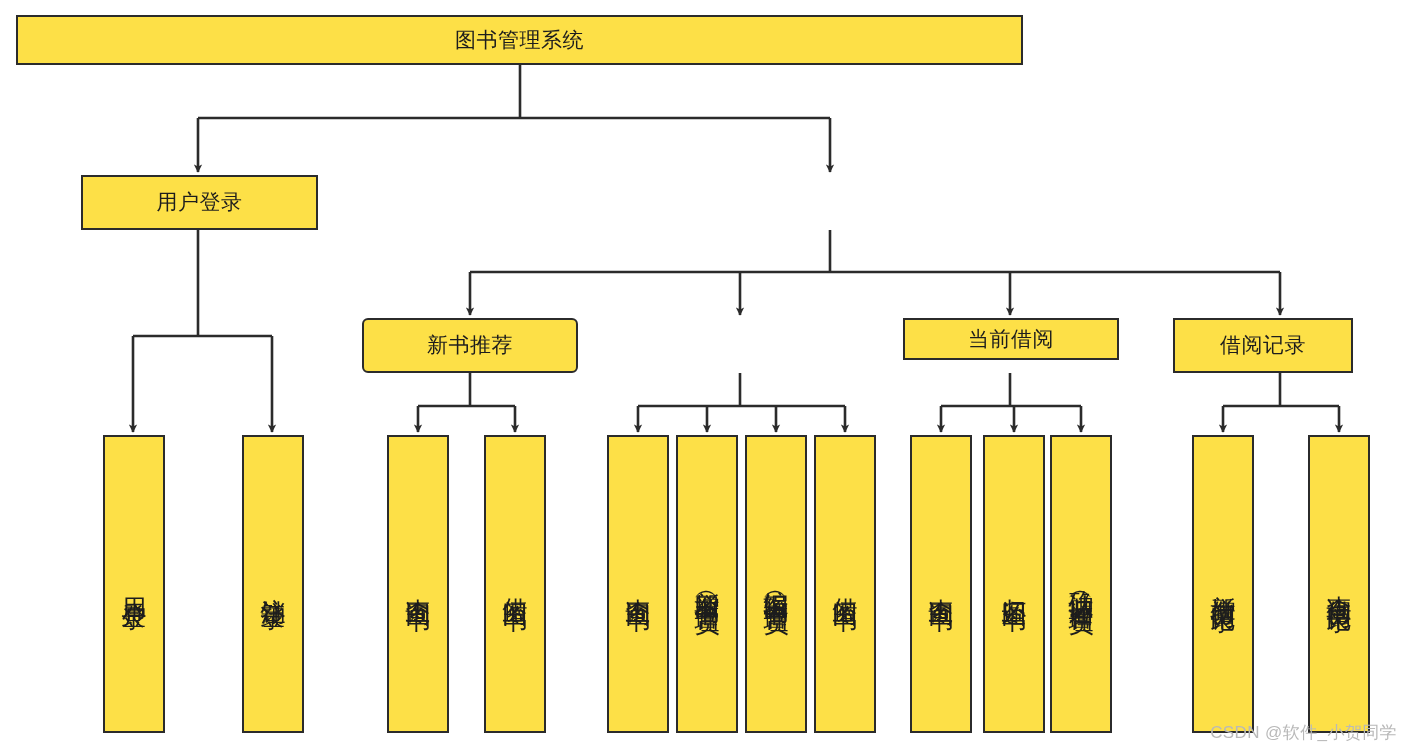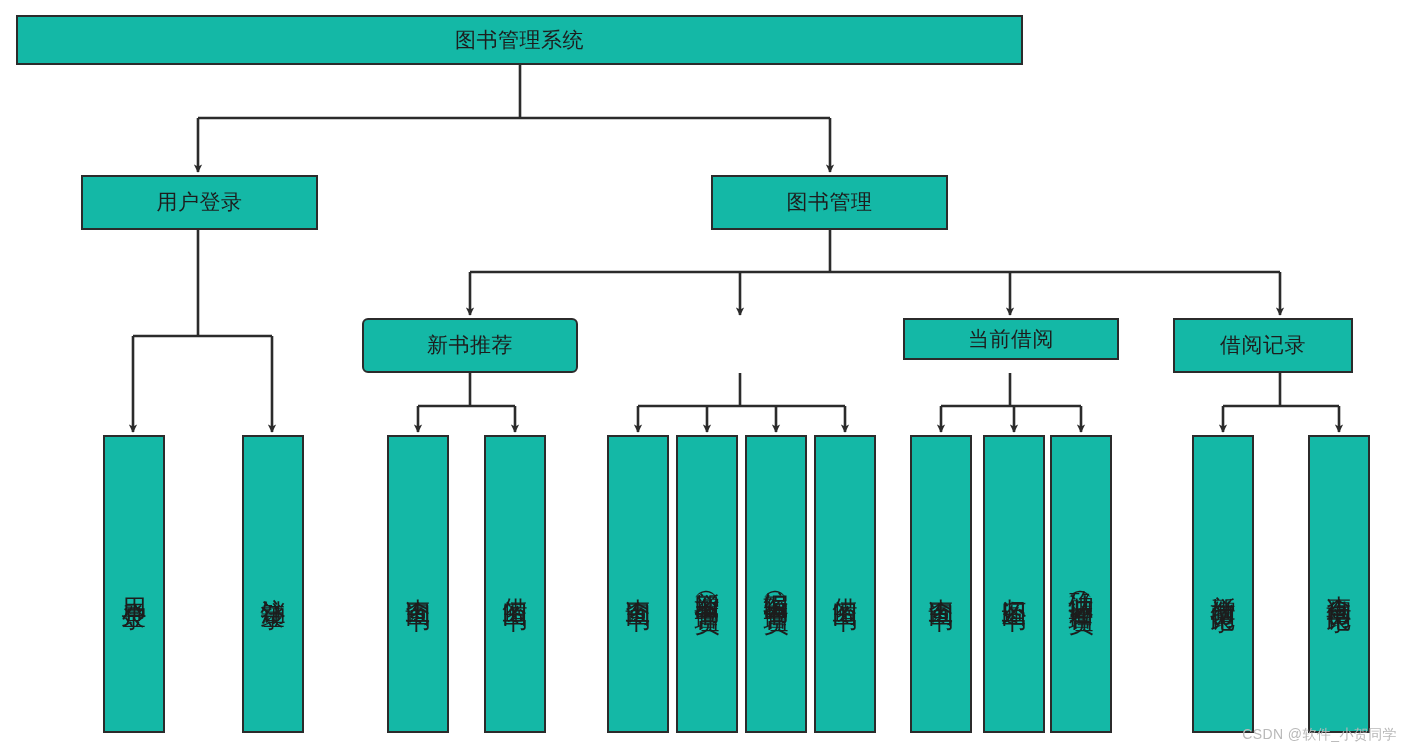--- a/index.html
+++ b/index.html
@@ -18,21 +18,21 @@
   #edges{
     position:absolute;
     left:0; top:0;
     width:1405px;
     height:747px;
     pointer-events:none;
   }
   .node{
     position:absolute;
     box-sizing:border-box;
-    background:#14b8a6;
+    background:#fde047;
     border:2.5px solid #2b2b2b;
     display:flex;
     align-items:center;
     justify-content:center;
     z-index:3;
   }
   .node .lbl{
     color:#1d1d1d;
     line-height:1.16;
     white-space:nowrap;
@@ -55,21 +55,21 @@
     text-orientation:upright;
     font-size:25px;
     letter-spacing:3px;
     line-height:1;
     white-space:nowrap;
   }
   #watermark{
     position:absolute;
     right:8px;
     bottom:3px;
-    font-size:14px;
+    font-size:17px;
     color:#b9b9b9;
     letter-spacing:0.4px;
     z-index:6;
     white-space:nowrap;
     font-family:"Liberation Sans","DejaVu Sans",sans-serif;
   }
 </style>
 </head>
 <body>
 
@@ -118,23 +118,20 @@
       </g>
   </svg>
 
   <div class="node root horiz" id="n-root" style="left: 16px; top: 15px; width: 1007px; height: 50px;">
     <span class="lbl">图书管理系统</span>
   </div>
 
   <div class="node horiz" id="n-user-login" style="left: 81px; top: 175px; width: 237px; height: 55px;">
     <span class="lbl">用户登录</span>
   </div>
-  <div class="node horiz" id="n-book-manage" style="left: 711px; top: 175px; width: 237px; height: 55px;">
-    <span class="lbl">图书管理</span>
-  </div>
 
   <div class="node horiz" id="n-new-book-recommend" style="left: 362px; top: 318px; width: 216px; height: 55px; border-radius: 6px;">
     <span class="lbl">新书推荐</span>
   </div>
   <div class="node horiz" id="n-current-borrow" style="left: 903px; top: 318px; width: 216px; height: 42px;">
     <span class="lbl">当前借阅</span>
   </div>
   <div class="node horiz" id="n-borrow-record" style="left: 1173px; top: 318px; width: 180px; height: 55px;">
     <span class="lbl">借阅记录</span>
   </div>

